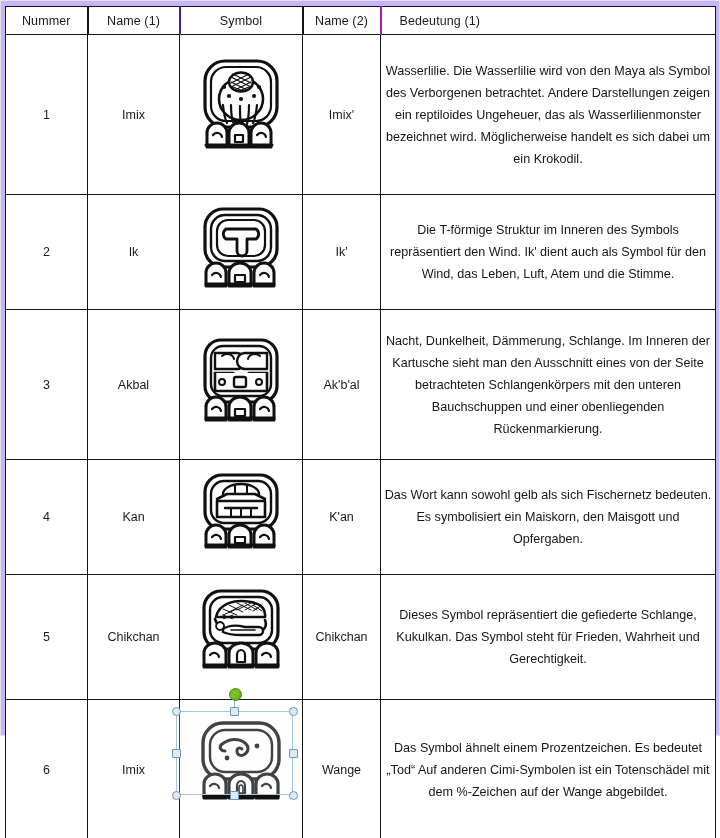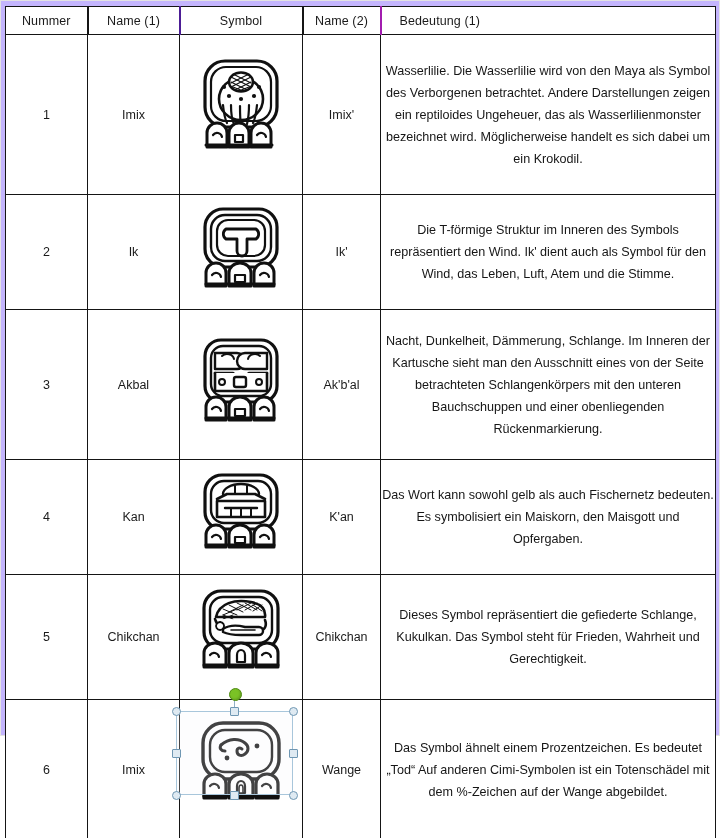--- a/index.html
+++ b/index.html
@@ -280,21 +280,21 @@
               <path d="M19 68 a5 5 0 0 1 9 2" fill="none" stroke-width="2.2"></path>
               <path d="M36 66 a11 10 0 0 1 22 0 v12 h-22z" fill="#fff" stroke-width="3"></path>
               <path d="M42 68 h10 v6 h-10z" fill="#fff" stroke-width="2.2"></path>
               <path d="M61 66 a10 10 0 0 1 20 0 v12 h-20z" fill="#fff" stroke-width="3"></path>
               <path d="M67 68 a5 5 0 0 1 9 2" fill="none" stroke-width="2.2"></path>
               <path d="M13 76 h68" stroke-width="3"></path>
             </svg>
           </span>
         </td>
         <td class="cell-name2">K'an</td>
-        <td class="cell-meaning">Das Wort kann sowohl gelb als auch Fischernetz bedeuten. Es symbolisiert ein Maiskorn, den Maisgott und Opfergaben.</td>
+        <td class="cell-meaning">Das Wort kann sowohl gelb als sich Fischernetz bedeuten. Es symbolisiert ein Maiskorn, den Maisgott und Opfergaben.</td>
       </tr>
 
       <tr style="height:125px;">
         <td class="cell-num">5</td>
         <td class="cell-name1">Chikchan</td>
         <td class="cell-symbol">
           <span class="glyph-wrap">
             <svg width="96" height="100" viewBox="0 0 96 100" fill="none" stroke="#101010" stroke-width="3.2" stroke-linecap="round" stroke-linejoin="round">
               <rect x="11" y="6" width="74" height="58" rx="17" fill="#fff"></rect>
               <rect x="17" y="12" width="62" height="46" rx="13" fill="#fff" stroke-width="2.4"></rect>

